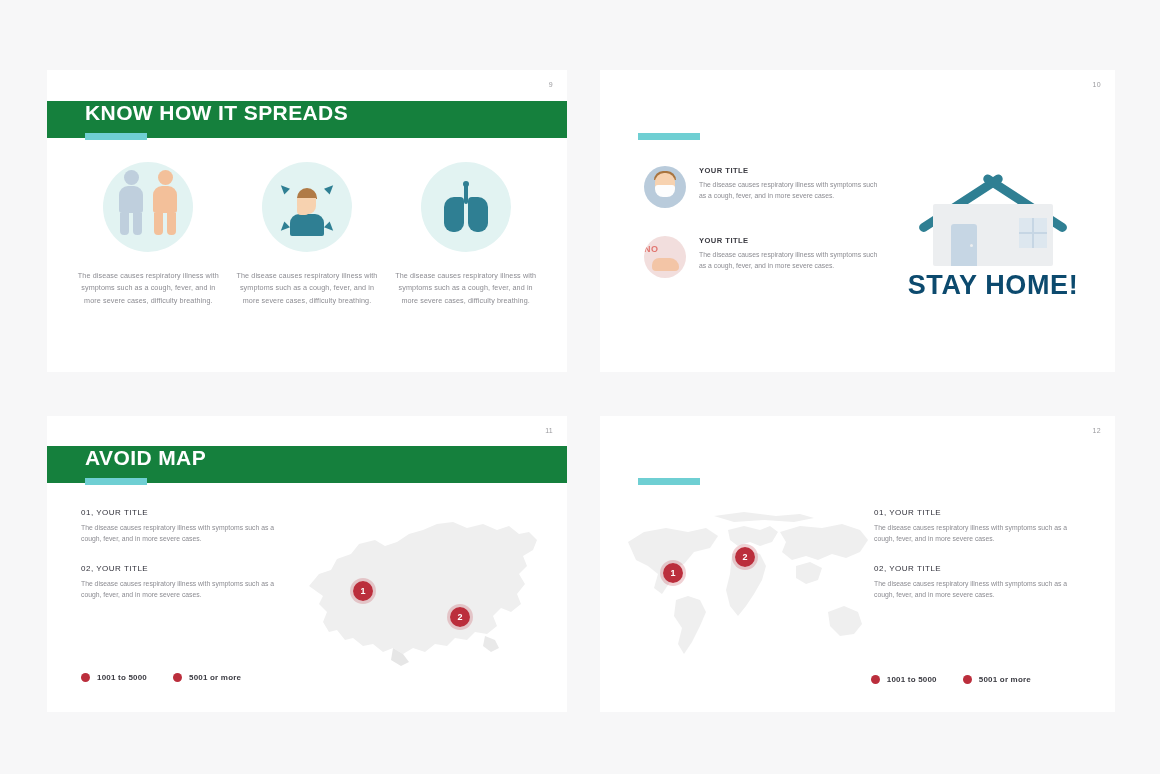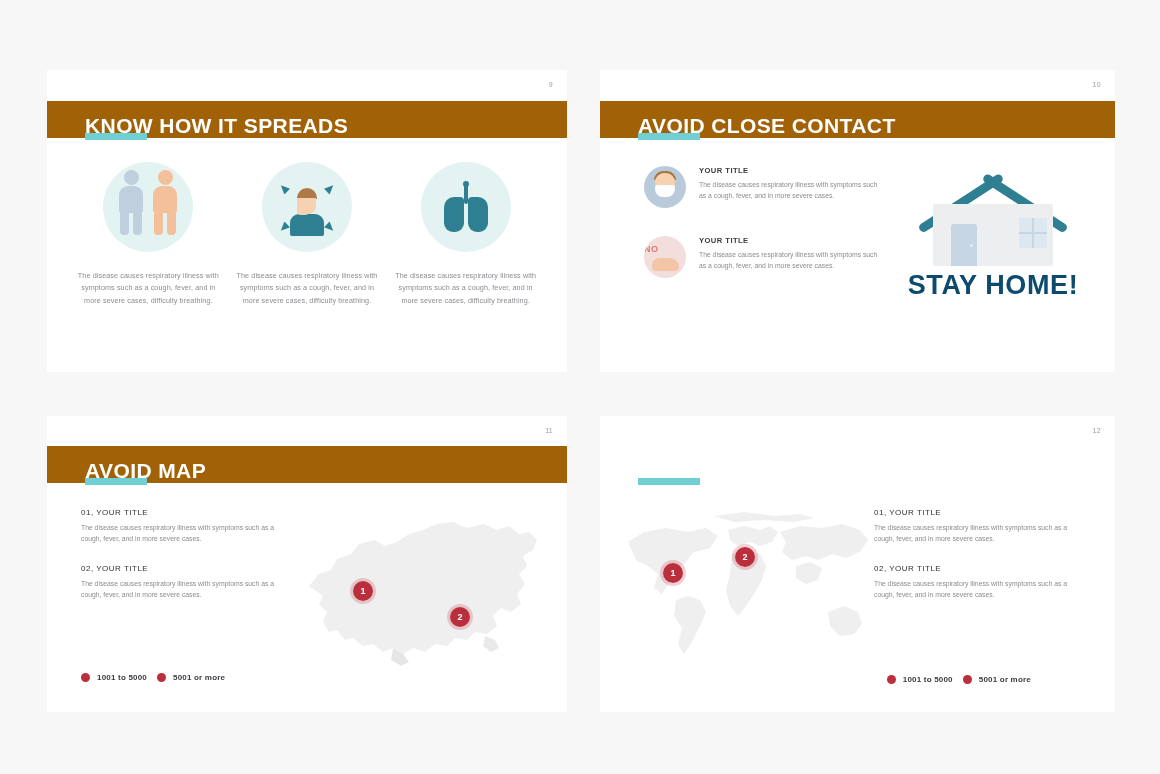--- a/index.html
+++ b/index.html
@@ -30,23 +30,23 @@
     position: absolute;
     top: 11px; right: 14px;
     font-size: 7px;
     color: #9a9a9e;
     letter-spacing: .3px;
   }
   .title-bar {
     position: absolute;
     left: 0; right: 0;
     height: 37px;
-    background: #a16207;
+    background: #15803d;
     display: flex;
-    align-items: flex-end;
+    align-items: flex-start;
   }
   .slide-9 .title-bar, .slide-10 .title-bar { top: 31px; }
   .slide-11 .title-bar, .slide-12 .title-bar { top: 30px; }
   .title-txt {
     color: #ffffff;
     font-size: 21px;
     font-weight: bold;
     letter-spacing: .4px;
     margin-left: 38px;
   }
@@ -149,21 +149,21 @@
   .h-win { position: absolute; right: 30px; bottom: 18px; width: 28px; height: 30px; background: #c6d6e4; display: grid; grid-template-columns: 1fr 1fr; grid-template-rows: 1fr 1fr; gap: 2.5px; }
   .h-win span { background: #dde7ef; }
   .stay-home { font-size: 27px; font-weight: bold; color: #0c4a6e; letter-spacing: .6px; margin-top: 4px; }
 
   
   .map-txt-block { position: absolute; width: 215px; }
   .s11-txt { top: 92px; left: 34px; }
   .s12-txt { top: 92px; right: 26px; }
   .mt-title { font-size: 8px; font-weight: normal; color: #30303a; letter-spacing: .5px; margin-bottom: 5px; }
   .mt-body { font-size: 6.8px; line-height: 1.62; color: #8c8c92; margin-bottom: 20px; }
-  .legend { position: absolute; display: flex; gap: 10px; align-items: flex-start; }
+  .legend { position: absolute; display: flex; gap: 26px; align-items: flex-start; }
   .s11-leg { bottom: 30px; left: 34px; }
   .s12-leg { bottom: 28px; right: 84px; }
   .leg-item { display: flex; align-items: center; gap: 7px; }
   .leg-dot { width: 9px; height: 9px; border-radius: 50%; background: #bb2e3c; }
   .leg-lbl { font-size: 8px; font-weight: bold; color: #3b3b42; letter-spacing: .2px; }
   .map-wrap { position: absolute; }
   .s11-map { top: 88px; right: 10px; width: 260px; height: 170px; }
   .s12-map { top: 92px; left: 14px; width: 270px; height: 160px; }
   .map-wrap svg { width: 100%; height: 100%; display: block; }
   .marker {
@@ -229,23 +229,20 @@
             <div class="lung-r"></div>
           </div>
         </div>
         <div class="body-txt">The disease causes respiratory illness with symptoms such as a cough, fever, and in more severe cases, difficulty breathing.</div>
       </div>
     </div>
   </div>
 
   <div class="slide slide-10">
     <div class="page-num">10</div>
-    <div class="title-bar">
-      <div class="title-txt">AVOID CLOSE CONTACT</div>
-    </div>
     <div class="accent"></div>
 
     <div class="list-area">
       <div class="list-item">
         <div class="av av-mask">
           <div class="mask-hair"></div>
             <div class="mask-face"></div>
             <div class="mask-white"></div>
         </div>
         <div>

